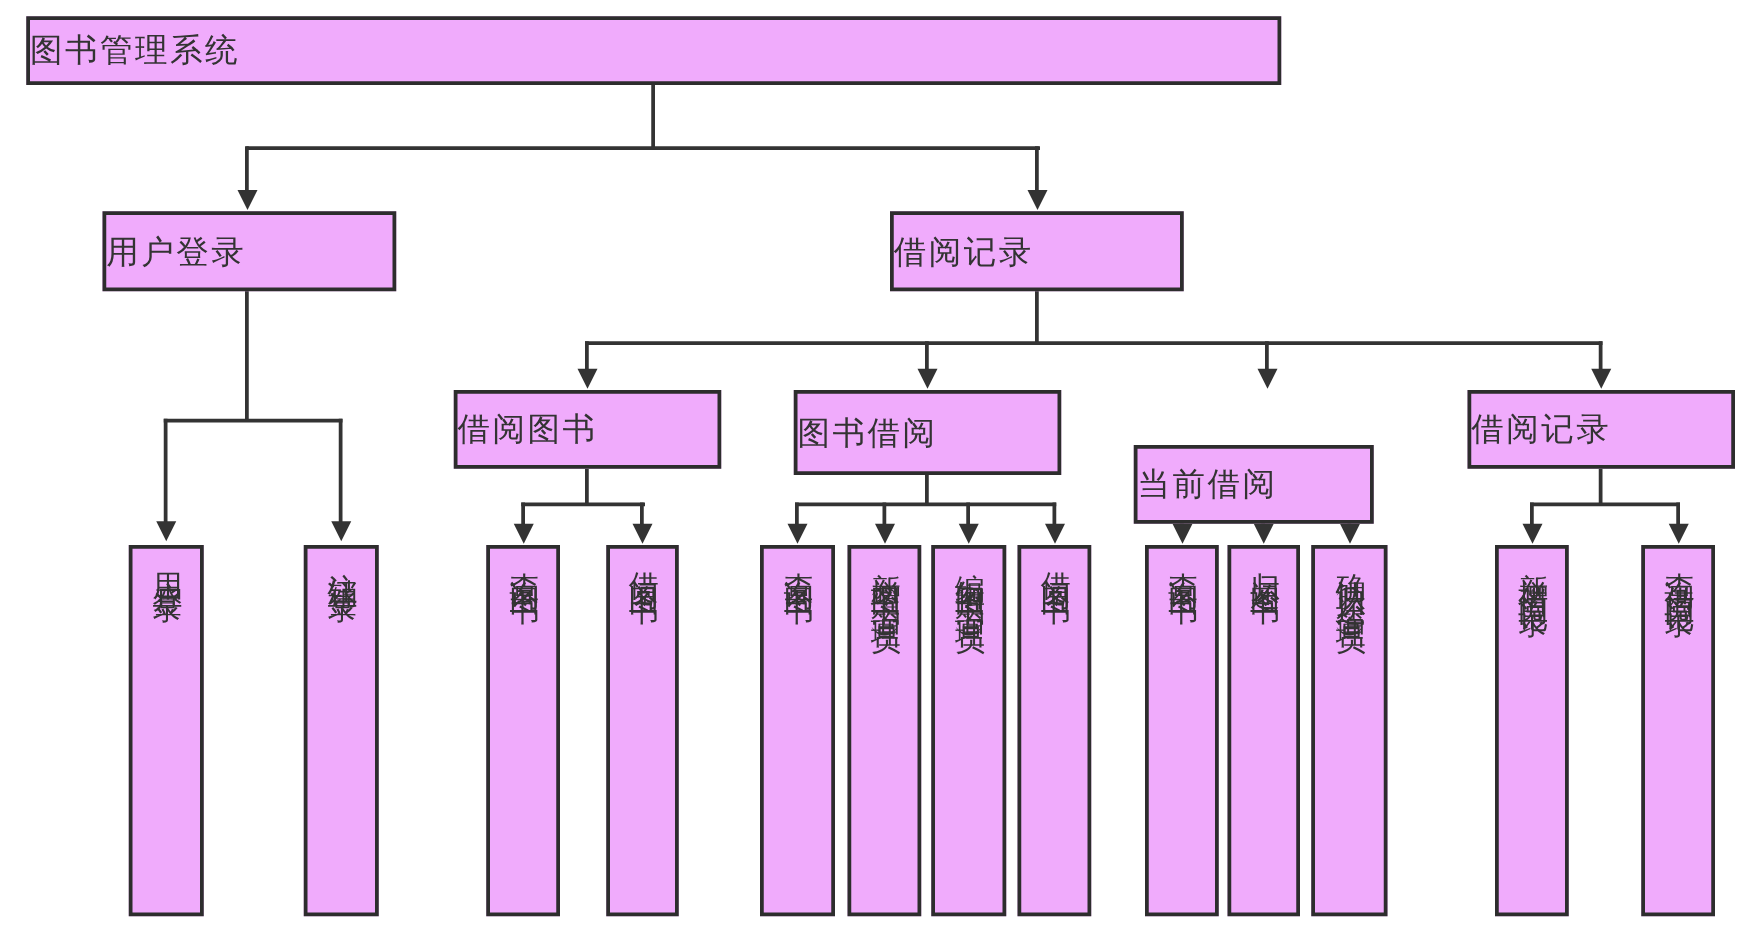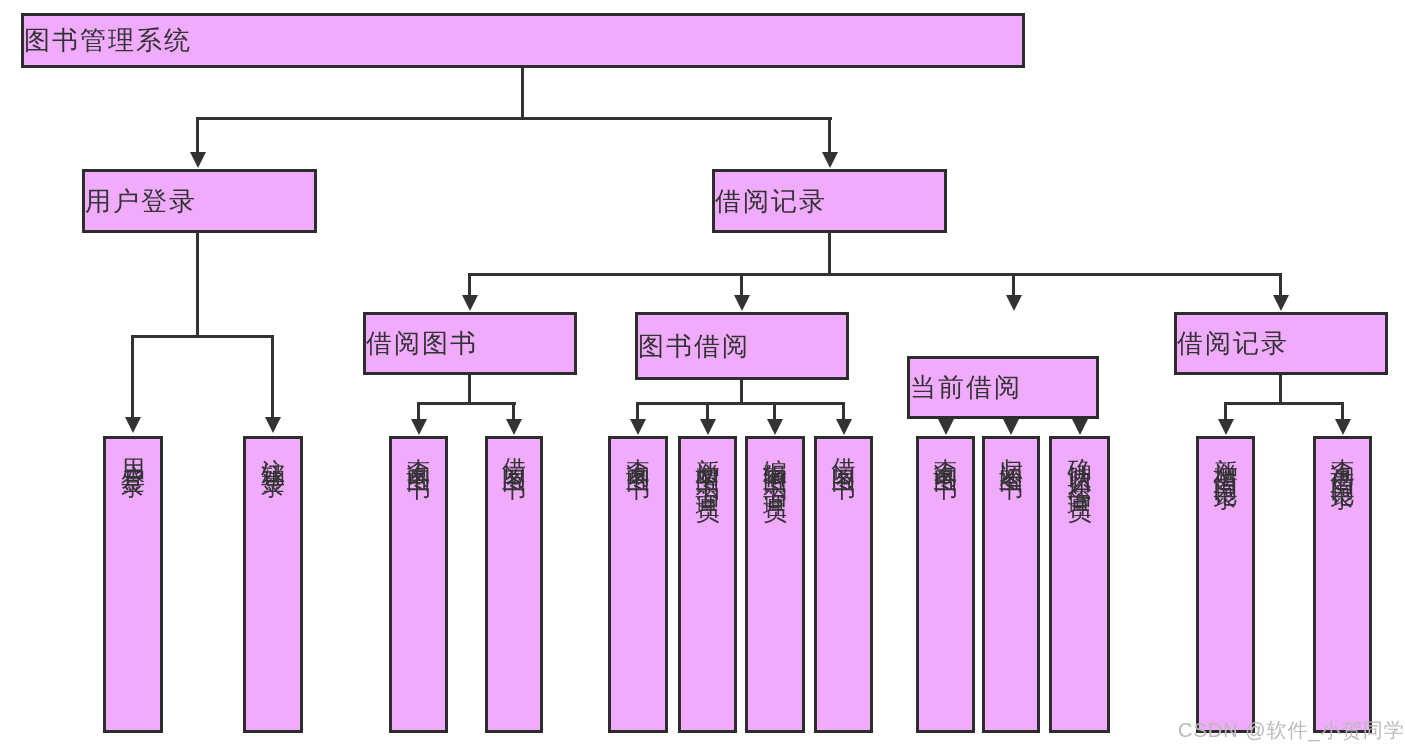--- a/index.html
+++ b/index.html
@@ -186,15 +186,14 @@
   <div class="line" style="left:944px;  top:402px; width:137px; height:3px;"></div>
   <div class="varrow" style="left:944px;  top:402px; height:18px;"></div>
   <div class="varrow" style="left:1009px; top:402px; height:18px;"></div>
   <div class="varrow" style="left:1078px; top:402px; height:18px;"></div>
 
   <div class="line" style="left:1279px; top:375px; width:3px;   height:29px;"></div>
   <div class="line" style="left:1224px; top:402px; width:120px; height:3px;"></div>
   <div class="varrow" style="left:1224px; top:402px; height:18px;"></div>
   <div class="varrow" style="left:1341px; top:402px; height:18px;"></div>
 
-  <div class="watermark">CSDN @软件_小贺同学</div>
 
 </div>
 
 </body></html>

